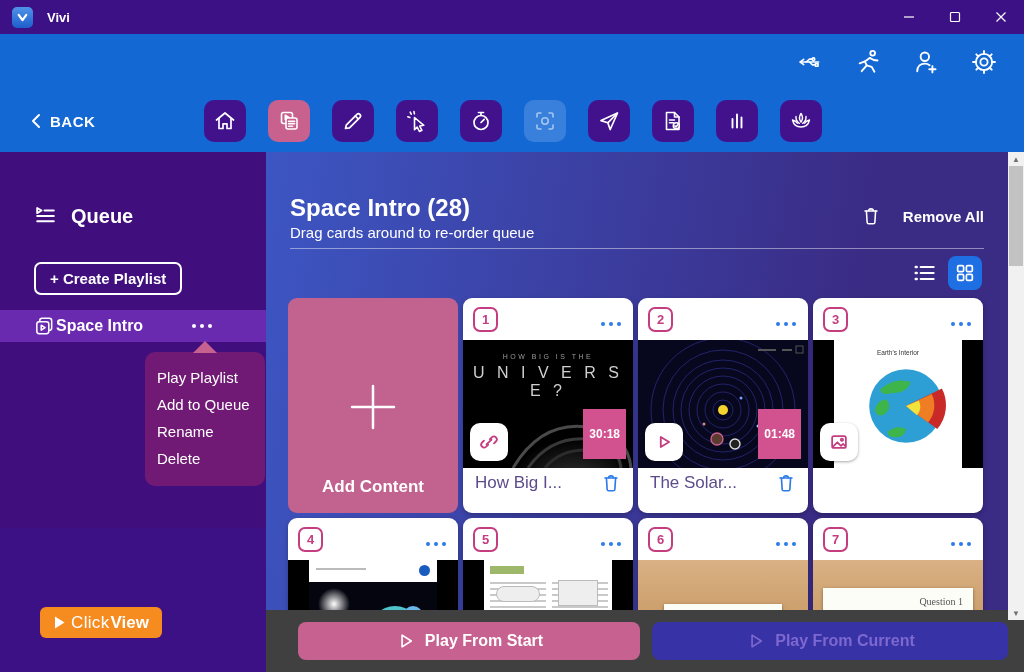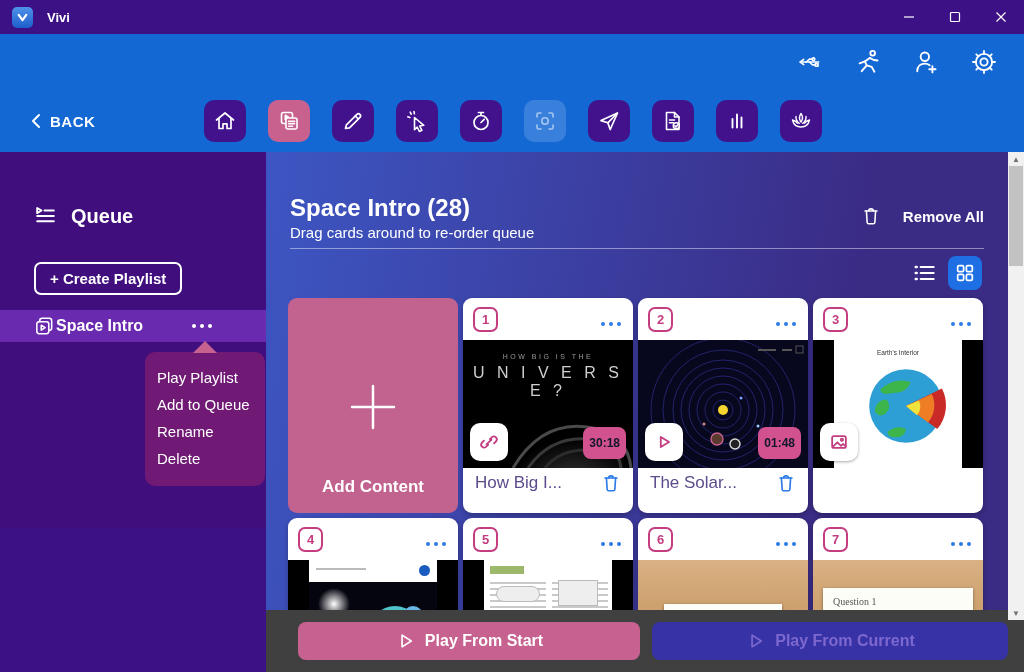--- a/index.html
+++ b/index.html
@@ -60,21 +60,21 @@
   .card { position:absolute; width:170px; height:215px; background:#fff; border-radius:9px; box-shadow:0 2px 5px rgba(0,0,0,.25); }
   .card-head { position:relative; height:42px; }
   .num-badge { position:absolute; left:10px; top:9px; width:25px; height:25px; border:2px solid #c33d80; border-radius:7px; color:#c33d80; font-size:13px; font-weight:bold; display:flex; align-items:center; justify-content:center; }
   .card-dots { position:absolute; right:10px; top:14px; color:#2b7be8; }
   .card-dots i { width:4px; height:4px; }
   .thumb { position:relative; width:170px; height:128px; overflow:hidden; }
   .card-foot { position:relative; height:29px; display:flex; align-items:center; }
   .card-title { color:#5d4b8c; font-size:17px; margin-left:12px; }
   .foot-trash { position:absolute; right:11px; color:#2b7be8; }
   .type-badge { position:absolute; left:7px; bottom:7px; width:38px; height:38px; background:#fff; border-radius:10px; display:flex; align-items:center; justify-content:center; color:#c33d80; box-shadow:0 1px 3px rgba(0,0,0,.35); }
-  .duration { position:absolute; right:7px; bottom:9px; background:#d2518f; color:#0f172a; font-size:12px; font-weight:bold; border-radius:8px; padding:9px 6px; }
+  .duration { position:absolute; right:7px; bottom:9px; background:#d2518f; color:#ffffff; font-size:12px; font-weight:bold; border-radius:0; padding:18px 6px; }
 
   .add-card { position:absolute; left:22px; top:146px; width:170px; height:215px; background:#c2628f; border-radius:9px; color:#fff; }
   .add-plus { position:absolute; left:0; right:0; top:78px; display:flex; justify-content:center; }
   .add-label { position:absolute; left:0; right:0; bottom:16px; text-align:center; font-size:17px; font-weight:bold; }
 
   
   .thumb-universe { background:#000 radial-gradient(ellipse 90px 70px at 65% 115%, #3a3a3a 0%, #000 70%); }
   .tu-l1 { position:absolute; left:0; right:0; top:13px; text-align:center; color:#9a9a9a; font-size:7px; letter-spacing:2.5px; }
   .tu-l2 { position:absolute; left:0; right:0; top:24px; text-align:center; color:#cfcfcf; font-size:16px; letter-spacing:4px; }
   .thumb-solar { background:#07071e; }
@@ -267,20 +267,27 @@
       </span>
   </div>
 
   <div class="ctx-menu">
     <div class="ctx-item">Play Playlist</div>
     <div class="ctx-item">Add to Queue</div>
     <div class="ctx-item">Rename</div>
     <div class="ctx-item">Delete</div>
   </div>
 
+  <div class="clickview">
+    <svg width="13" height="15" viewBox="0 0 13 15">
+        <path d="M2 1.5 L11.5 7.5 L2 13.5 Z" fill="#fff"></path>
+      </svg>
+    <span class="cv-click">Click</span>
+      <span class="cv-view">View</span>
+  </div>
 </div>
 
 <div class="main">
   <div class="m-title">Space Intro (28)</div>
   <div class="m-sub">Drag cards around to re-order queue</div>
   <div class="remove-all">
     <svg width="22" height="22" viewBox="0 0 24 24" fill="none" stroke="#fff" stroke-width="1.7" stroke-linecap="round" stroke-linejoin="round">
         <path d="M5.5 6.5 h13"></path>
         <path d="M9.5 6.3 c0-2.8 5-2.8 5 0"></path>
         <path d="M7 6.5 l.8 12.6 a1.6 1.6 0 0 0 1.6 1.4 h5.2 a1.6 1.6 0 0 0 1.6-1.4 L17 6.5"></path>
@@ -480,21 +487,21 @@
     </div>
   </div>
 
   <div class="card" style="left:547px; top:366px;">
     <div class="card-head">
       <span class="num-badge">7</span>
       <span class="card-dots dots"><i></i><i></i><i></i></span>
     </div>
     <div class="thumb thumb-wood">
       <div class="slide" style="left:10px;right:10px;top:28px;bottom:0; padding:8px 10px 0; font-size:9px;">
-        <div style="text-align:left; font-size:10px; color:#555;">Question 1</div>
+        <div style="text-align:right; font-size:10px; color:#555;">Question 1</div>
         <div style="margin:5px 0 6px; height:1px; background:#c9b26a;"></div>
         <div style="float:left; width:52%; color:#333; font-size:9.5px; line-height:1.5;">
           <span>Which is the</span><br>
           <span>planet in</span>
         </div>
         <div style="float:right; width:44%; font-size:7.5px; color:#8a8a2a; line-height:1.8;">
           <span>A. Neptune</span><br>
           <span>B. Jupiter</span>
         </div>
       </div>

